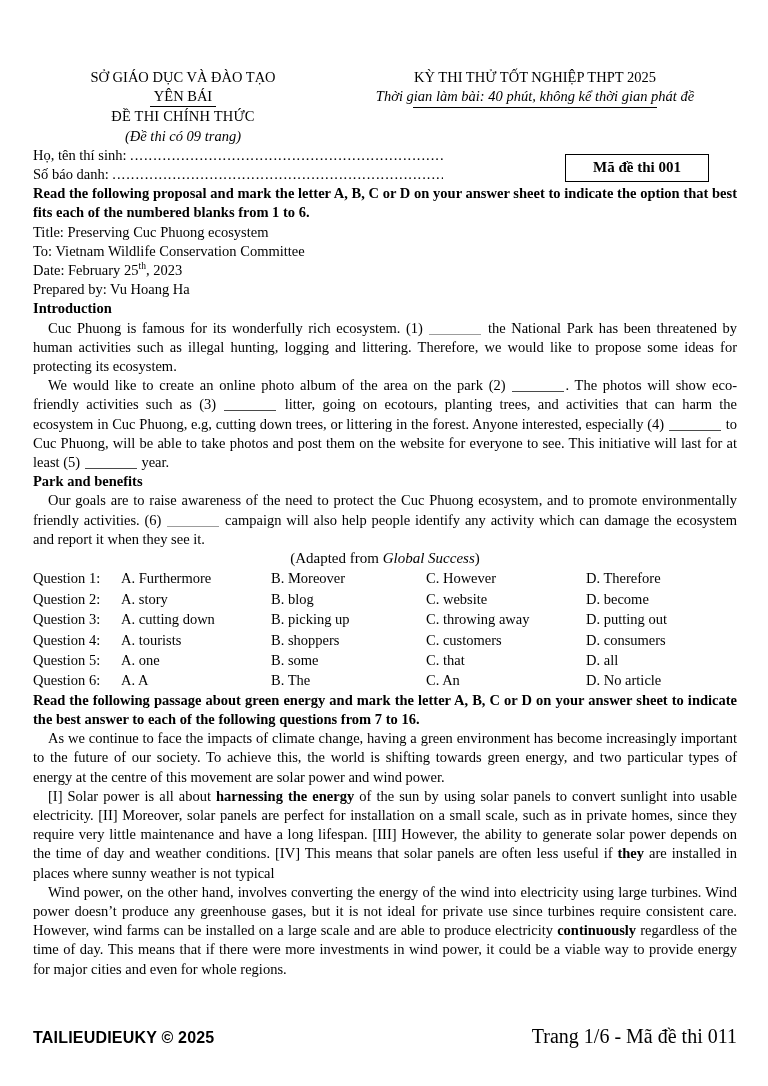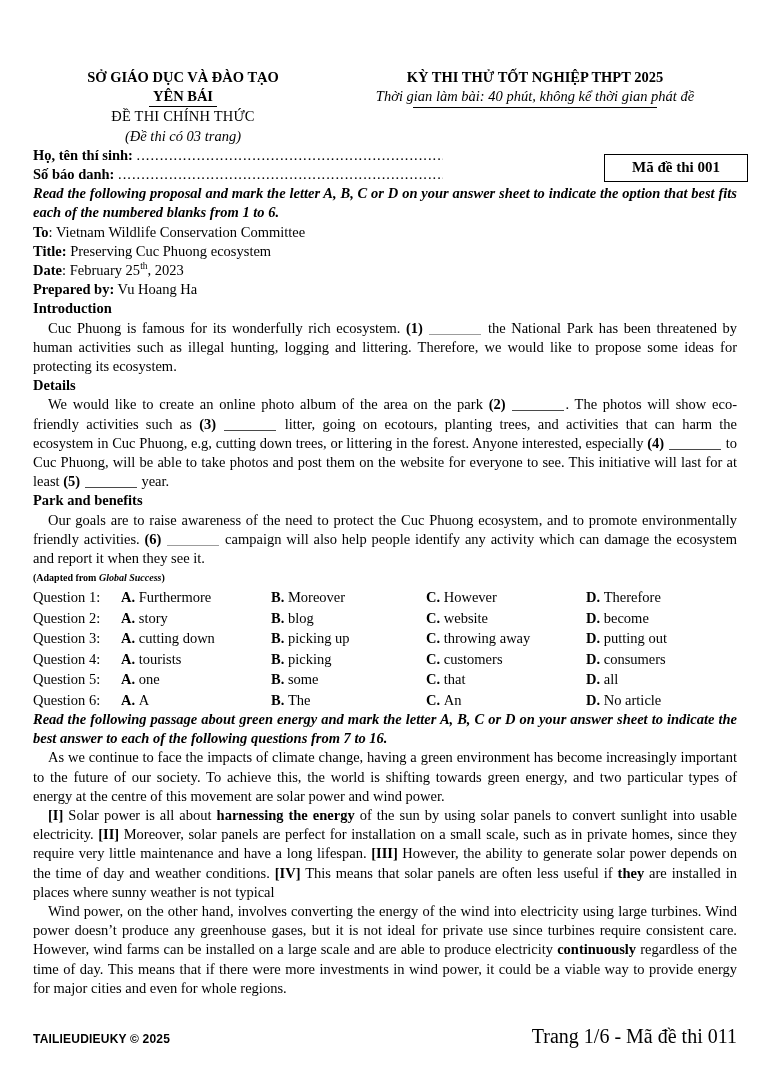--- a/index.html
+++ b/index.html
@@ -8,106 +8,105 @@
     width:768px;height:1086px;
     background:#ffffff;
     color:#000;
     font-family:"Liberation Serif","DejaVu Serif",serif;
     font-size:14.5px;
     line-height:19.2px;
     overflow:hidden;
     margin:0 auto;
   }
   .content{padding:68px 31px 0 33px;}
-  .b{font-weight:bold;}
+  .b{font-weight:normal;}
   .i{font-style:italic;}
   .bu{font-weight:bold;}
   .sup{font-size:9.5px;vertical-align:super;line-height:0;}
 
   
   .header{display:flex;text-align:center;}
   .h-left{width:300px;flex:0 0 auto;}
   .h-right{flex:1 1 auto;}
   .u-line{display:inline-block;border-bottom:1.2px solid #000;padding:0 4px 0;}
   .h-rule{width:244px;border-bottom:1.4px solid #000;margin:1px auto 0;height:0;}
   .h-left .caps3{letter-spacing:.2px;}
 
   
   .cand-row{white-space:nowrap;overflow:hidden;width:410px;}
   .cand-row .dots{font-weight:normal;letter-spacing:1px;}
 
   
   .code-box{
-    position:absolute;left:604px;top:154px;width:142px;height:26px;
+    position:absolute;left:565px;top:154px;width:142px;height:26px;
     border:1.7px solid #000;display:flex;align-items:center;justify-content:center;
     font-weight:bold;font-size:15px;
   }
 
   
-  .instr{font-weight:bold;font-style:italic;text-align:justify;}
+  .instr{font-weight:bold;text-align:justify;}
   .para{text-align:justify;text-indent:15px;}
   .heading{font-weight:bold;}
   .meta{text-indent:0;}
-  .adapted{text-align:left;font-size:10px;font-weight:bold;}
+  .adapted{text-align:center;font-size:15px;}
 
   .blank{display:inline-block;width:52px;height:3px;border-bottom:1.4px solid #4a4a4a;vertical-align:-2px;margin:0 1px;}
   .blank.gray{border-bottom-color:#9c9c9c;}
 
   
   .q-row{display:grid;grid-template-columns:88px 150px 155px 160px auto;line-height:20.4px;}
   .q-label{font-weight:normal;}
 
   
   .footer{
     position:absolute;left:33px;right:31px;top:1027px;
     display:flex;justify-content:space-between;align-items:baseline;
   }
-  .footer-left{font-family:"Liberation Sans","DejaVu Sans",sans-serif;font-weight:bold;font-size:12px;letter-spacing:.2px;}
+  .footer-left{font-family:"Liberation Sans","DejaVu Sans",sans-serif;font-weight:bold;font-size:16px;letter-spacing:.2px;}
   .footer-right{font-size:20px;font-family:Liberation Serif, serif;}
 </style>
 </head>
 <body>
 
 <div class="page">
   <div class="content">
 
     <div class="header">
       <div class="h-left">
         <div class="b">SỞ GIÁO DỤC VÀ ĐÀO TẠO</div>
         <div><span class="b u-line">YÊN BÁI</span></div>
         <div class="caps3">ĐỀ THI CHÍNH THỨC</div>
-        <div class="i">(Đề thi có 03 trang)</div>
+        <div class="i">(Đề thi có 09 trang)</div>
       </div>
       <div class="h-right">
         <div class="b">KỲ THI THỬ TỐT NGHIỆP THPT 2025</div>
         <div class="i">Thời gian làm bài: 40 phút, không kể thời gian phát đề</div>
         <div class="h-rule"></div>
       </div>
     </div>
 
     <div class="cand-row">
       <span class="b">Họ, tên thí sinh:</span>
       <span class="dots">............................................................................................................................</span>
     </div>
     <div class="cand-row">
       <span class="b">Số báo danh:</span>
       <span class="dots">............................................................................................................................</span>
     </div>
 
     <div class="instr">Read the following proposal and mark the letter A, B, C or D on your answer sheet to indicate the option that best fits each of the numbered blanks from 1 to 6.</div>
 
+    <div class="meta"><span class="b">Title:</span><span> Preserving Cuc Phuong ecosystem</span></div>
     <div class="meta"><span class="b">To</span><span>: Vietnam Wildlife Conservation Committee</span></div>
-    <div class="meta"><span class="b">Title:</span><span> Preserving Cuc Phuong ecosystem</span></div>
     <div class="meta"><span class="b">Date</span><span>: February 25</span><span class="sup">th</span><span>, 2023</span></div>
     <div class="meta"><span class="b">Prepared by:</span><span> Vu Hoang Ha</span></div>
 
     <div class="heading">Introduction</div>
     <div class="para"><span>Cuc Phuong is famous for its wonderfully rich ecosystem. </span><span class="b">(1)</span><span> </span><span class="blank gray"></span><span> the National Park has been threatened by human activities such as illegal hunting, logging and littering. Therefore, we would like to propose some ideas for protecting its ecosystem.</span></div>
 
-    <div class="heading">Details</div>
     <div class="para"><span>We would like to create an online photo album of the area on the park </span><span class="b">(2)</span><span> </span><span class="blank"></span><span>. The photos will show eco-friendly activities such as </span><span class="b">(3)</span><span> </span><span class="blank"></span><span> litter, going on ecotours, planting trees, and activities that can harm the ecosystem in Cuc Phuong, e.g, cutting down trees, or littering in the forest. Anyone interested, especially </span><span class="b">(4)</span><span> </span><span class="blank"></span><span> to Cuc Phuong, will be able to take photos and post them on the website for everyone to see. This initiative will last for at least </span><span class="b">(5)</span><span> </span><span class="blank"></span><span> year.</span></div>
 
     <div class="heading">Park and benefits</div>
     <div class="para"><span>Our goals are to raise awareness of the need to protect the Cuc Phuong ecosystem, and to promote environmentally friendly activities. </span><span class="b">(6)</span><span> </span><span class="blank gray"></span><span> campaign will also help people identify any activity which can damage the ecosystem and report it when they see it.</span></div>
 
     <div class="adapted"><span>(Adapted from </span><span class="i">Global Success</span><span>)</span></div>
 
     <div>
         <div class="q-row">
           <div class="q-label">Question 1:</div>
@@ -126,21 +125,21 @@
         <div class="q-row">
           <div class="q-label">Question 3:</div>
           <div class="q-opt"><span class="b">A. </span><span>cutting down</span></div>
           <div class="q-opt"><span class="b">B. </span><span>picking up</span></div>
           <div class="q-opt"><span class="b">C. </span><span>throwing away</span></div>
           <div class="q-opt"><span class="b">D. </span><span>putting out</span></div>
         </div>
         <div class="q-row">
           <div class="q-label">Question 4:</div>
           <div class="q-opt"><span class="b">A. </span><span>tourists</span></div>
-          <div class="q-opt"><span class="b">B. </span><span>picking</span></div>
+          <div class="q-opt"><span class="b">B. </span><span>shoppers</span></div>
           <div class="q-opt"><span class="b">C. </span><span>customers</span></div>
           <div class="q-opt"><span class="b">D. </span><span>consumers</span></div>
         </div>
         <div class="q-row">
           <div class="q-label">Question 5:</div>
           <div class="q-opt"><span class="b">A. </span><span>one</span></div>
           <div class="q-opt"><span class="b">B. </span><span>some</span></div>
           <div class="q-opt"><span class="b">C. </span><span>that</span></div>
           <div class="q-opt"><span class="b">D. </span><span>all</span></div>
         </div>

